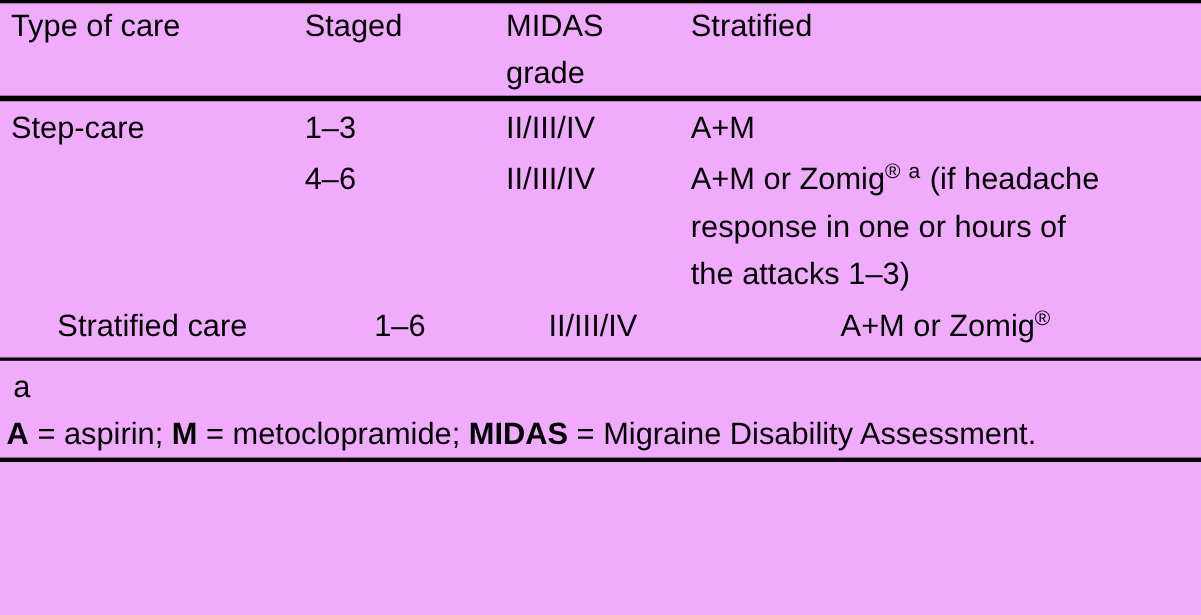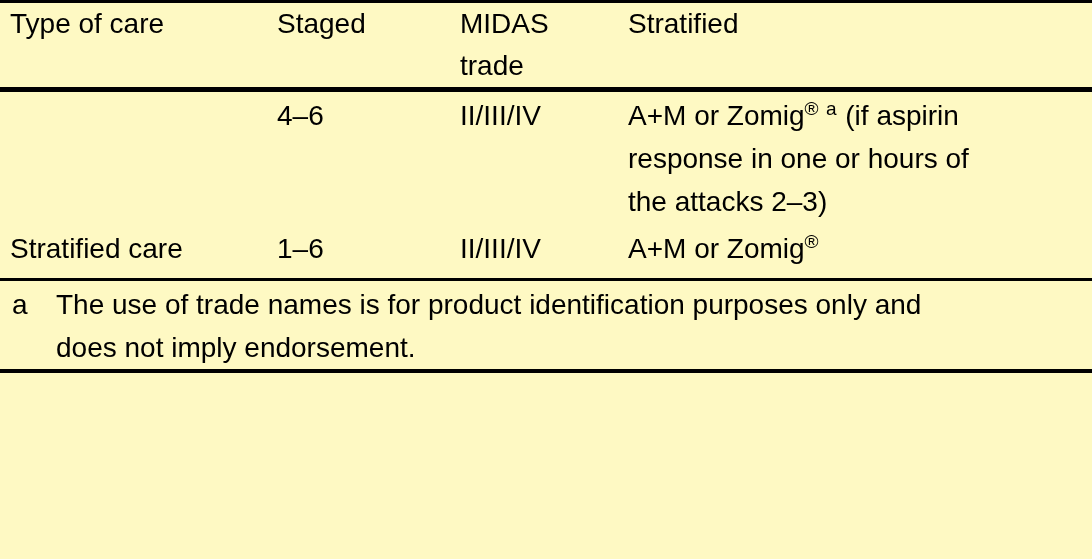--- a/index.html
+++ b/index.html
@@ -1,30 +1,30 @@
 <!DOCTYPE html>
 <html><head>
 <meta charset="utf-8">
 <style>
   html,body{margin:0;padding:0;background:#ffffff;}
   .page{
-    width:1092px;height:559px;background:#fef9c3;color:#000;
+    width:1092px;height:559px;background:#f0abfc;color:#000;
     font-family:"Liberation Sans","DejaVu Sans",sans-serif;
     font-size:28px;overflow:hidden;position:relative;box-sizing:border-box;
   }
   .rule{width:100%;background:#000;height:3px;}
   .rule-header{height:5px;}
   .rule-bottom{height:4px;}
   table{border-collapse:collapse;table-layout:fixed;width:1092px;}
   th,td{
     text-align:left;vertical-align:top;font-weight:normal;
     padding:2px 0 2px 10px;line-height:43px;
   }
   thead th{line-height:42px;padding-top:0;padding-bottom:0;}
-  tbody tr:last-child td{padding-bottom:8px;}
+  tbody tr:last-child td{padding-bottom:8px;text-align:center;}
   sup{
     font-size:68%;line-height:0;vertical-align:baseline;
     position:relative;top:-0.55em;letter-spacing:1px;
   }
   .footnotes{padding-top:2px;}
   .footnote-row{display:flex;line-height:43px;padding-left:12px;}
   .fn-marker{flex:none;width:44px;}
   .fn-text{white-space:pre-line;}
   .abbrev-line{line-height:43px;padding-left:6px;}
   b{font-weight:bold;}
@@ -40,56 +40,61 @@
     <colgroup>
       <col style="width:267px">
       <col style="width:183px">
       <col style="width:168px">
       <col>
     </colgroup>
     <thead>
       <tr>
         <th>Type of care</th>
         <th>Staged</th>
-        <th>MIDAS trade</th>
+        <th>MIDAS grade</th>
         <th>Stratified</th>
       </tr>
     </thead>
   </table>
 
   <div class="rule rule-header"></div>
 
   <table>
     <colgroup>
       <col style="width:267px">
       <col style="width:183px">
       <col style="width:168px">
       <col>
     </colgroup>
     <tbody>
         <tr>
+          <td>Step-care</td>
+          <td>1–3</td>
+          <td>II/III/IV</td>
+          <td><span>A+M</span></td>
+        </tr>
+        <tr>
           <td></td>
           <td>4–6</td>
           <td>II/III/IV</td>
-          <td><span>A+M or Zomig</span><sup>® a</sup><span> (if aspirin</span><br><span>response in one or hours of</span><br><span>the attacks 2–3)</span></td>
+          <td><span>A+M or Zomig</span><sup>® a</sup><span> (if headache</span><br><span>response in one or hours of</span><br><span>the attacks 1–3)</span></td>
         </tr>
         <tr>
           <td>Stratified care</td>
           <td>1–6</td>
           <td>II/III/IV</td>
           <td><span>A+M or Zomig</span><sup>®</sup></td>
         </tr>
       </tbody>
   </table>
 
   <div class="rule"></div>
 
   <div class="footnotes">
     <div class="footnote-row">
       <span class="fn-marker">a</span>
-      <span class="fn-text">The use of trade names is for product identification purposes only and
-does not imply endorsement.</span>
     </div>
+    <div class="abbrev-line"><b>A</b><span> = aspirin; </span><b>M</b><span> = metoclopramide; </span><b>MIDAS</b><span> = Migraine Disability Assessment.</span></div>
   </div>
 
   <div class="rule rule-bottom"></div>
 
 </div>
 
 </body></html>

